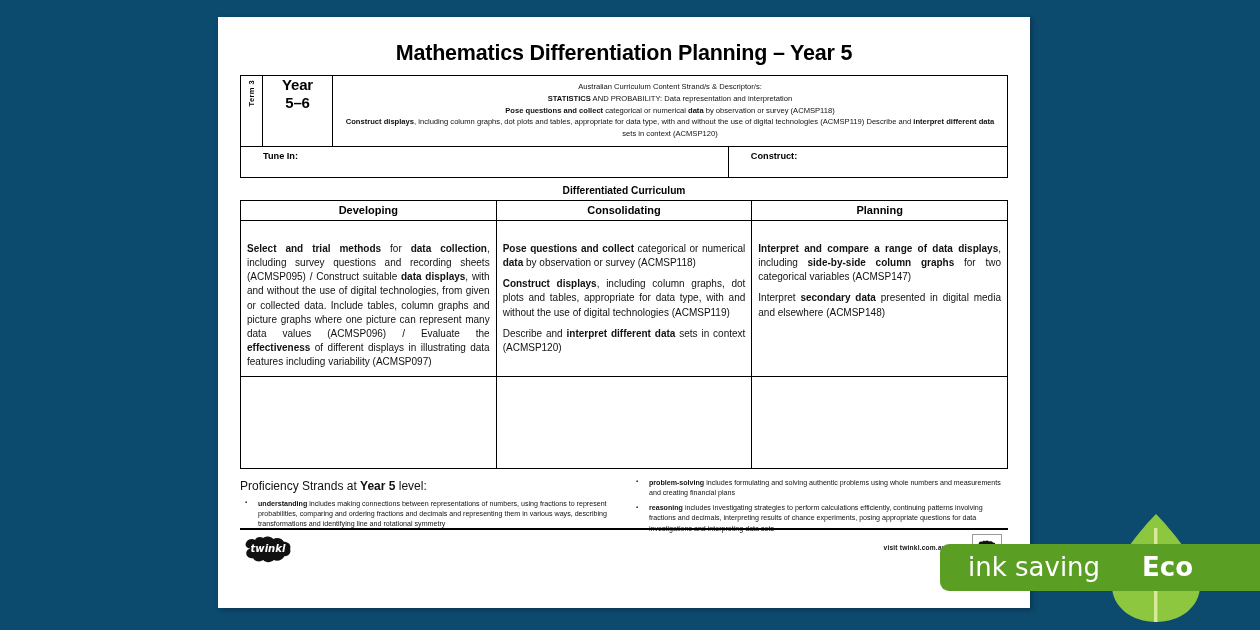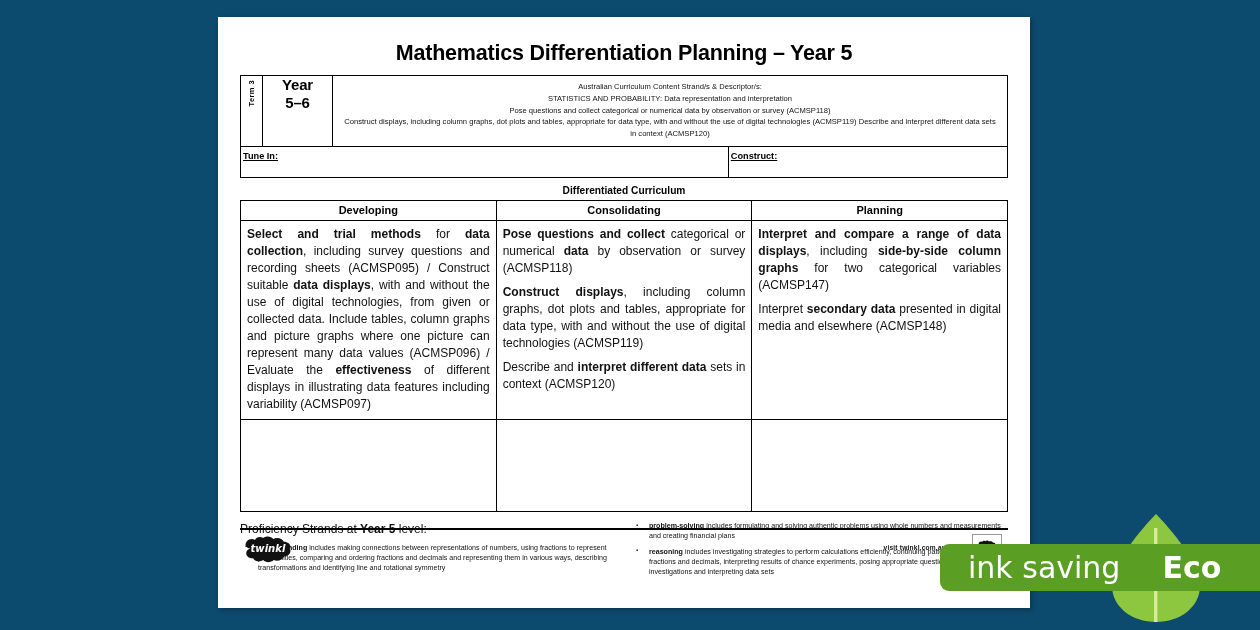--- a/index.html
+++ b/index.html
@@ -76,53 +76,52 @@
   }
   .cell-strand {
     padding: 5px 8px 6px 8px !important;
     text-align: center;
     vertical-align: middle;
     font-size: 7.6px;
     line-height: 1.55;
     color: #111;
   }
   .cell-strand .ln { display: block; }
-  .cell-strand b { font-weight: normal; }
+  .cell-strand b { font-weight: bold; }
 
   
   .tr-tbl { margin-top: -1px; }
   .tr-tbl td {
     height: 31px;
     font-size: 9.2px;
     font-weight: bold;
-    padding: 4px 2px;
+    padding: 4px 22px;
     vertical-align: top;
-    text-decoration: underline;
   }
   .tr-left  { width: 63.6%; }
   .tr-right { width: 36.4%; }
 
   
   .da-title {
     text-align: center;
     font-size: 10.2px;
     font-weight: bold;
     margin: 7px 0 4px 0;
   }
   .act-tbl thead td {
     text-align: center;
     font-size: 11px;
     font-weight: bold;
     padding: 3px 4px 4px 4px;
     background: #fff;
   }
   .act-tbl tbody td {
-    font-size: 12px;
+    font-size: 10px;
     line-height: 1.42;
-    padding: 5px 6px 6px 6px;
+    padding: 21px 6px 6px 6px;
     color: #111;
     text-align: justify;
   }
   .act-tbl tbody td.filled { height: 96px; }
   .act-tbl tbody td.blank  { height: 92px; }
   .act-tbl td p { margin: 0 0 7px 0; }
   .act-tbl td p:last-child { margin-bottom: 0; }
   .act-tbl b { font-weight: bold; }
 
   
@@ -222,21 +221,21 @@
     background: #5a9e24;
     border-top-left-radius: 9px;
     border-bottom-left-radius: 9px;
   }
   .eco-text {
     position: absolute;
     left: 28px; top: 32px;
     width: 292px; height: 35px;
     line-height: 47px;
     color: #ffffff;
-    font-size: 30px;
+    font-size: 26px;
     font-weight: normal;
     font-family: "DejaVu Sans", sans-serif;
     letter-spacing: 0px;
     white-space: nowrap;
   }
   .eco-text .eco-word { margin-left: 42px; font-weight: bold; }
 </style>
 </head>
 <body>
 

